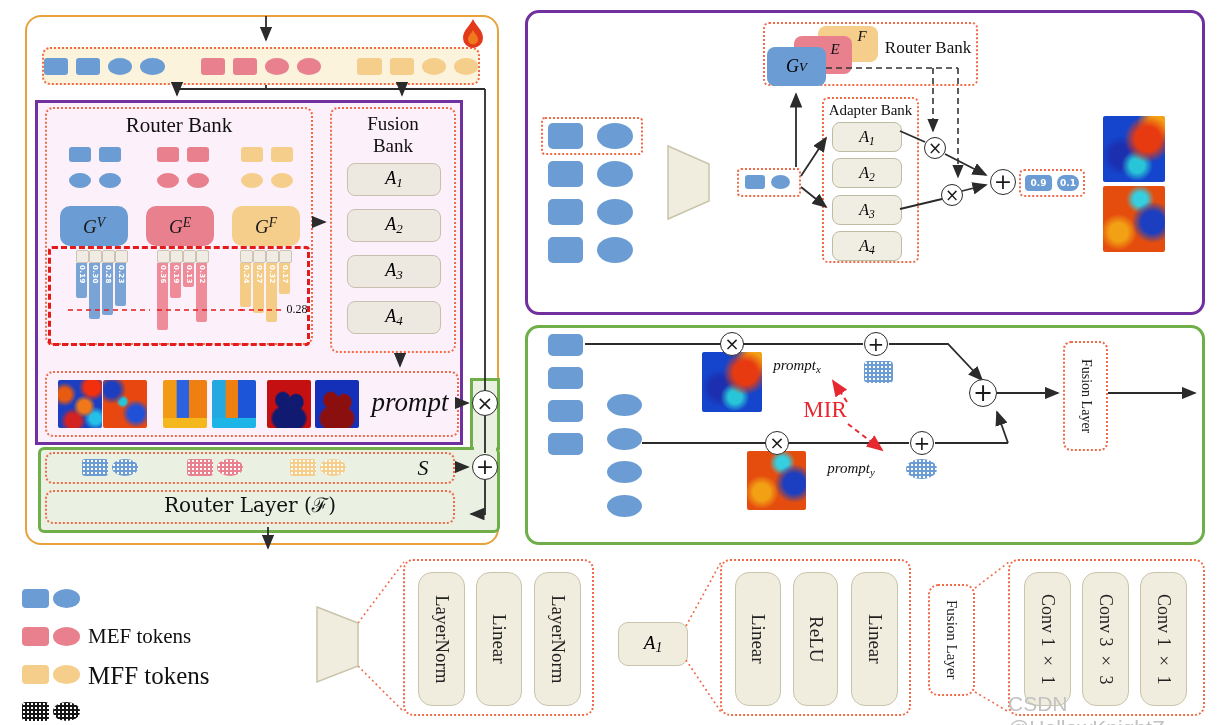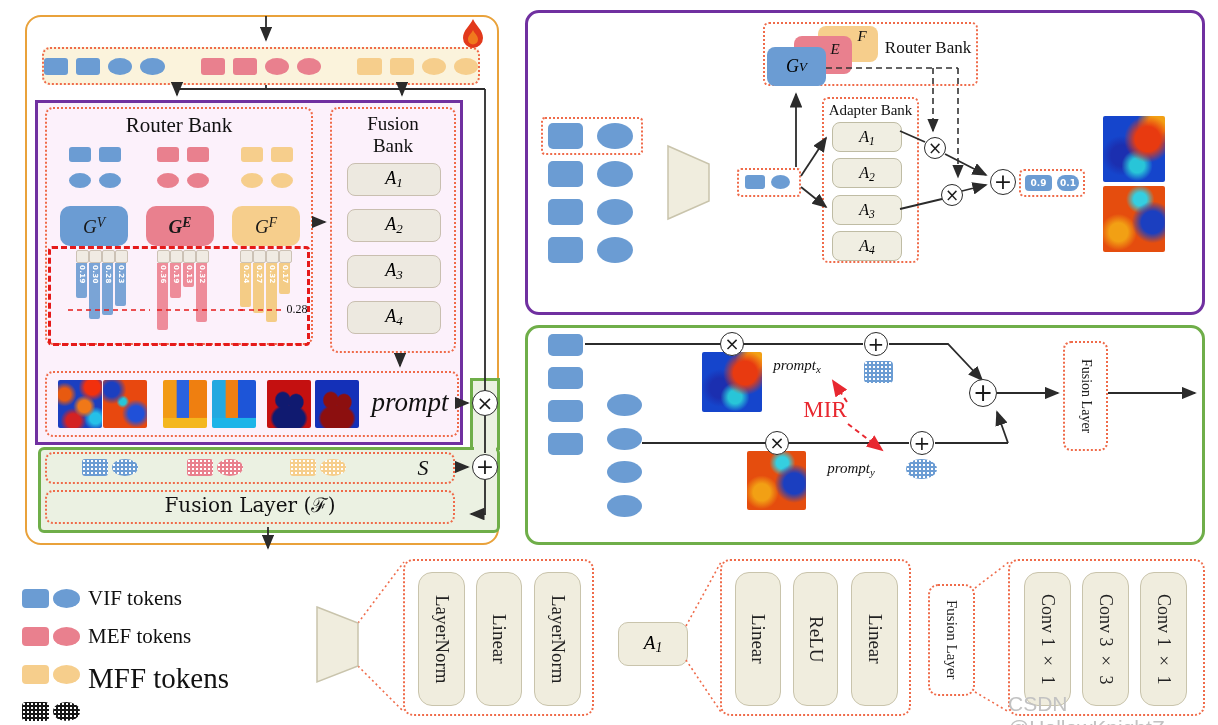--- a/index.html
+++ b/index.html
@@ -131,21 +131,21 @@
     <span class="tk el c-p" style="width:22px;height:15px;margin:7px 8px 0 0;"></span><span class="tk el c-p" style="width:22px;height:15px;margin-top:7px;"></span>
   </div>
   <div class="abs" style="left:241px;top:147px;width:56px;z-index:4;">
     <span class="tk sq c-y" style="width:22px;height:15px;margin-right:8px;"></span><span class="tk sq c-y" style="width:22px;height:15px;"></span><br>
     <span class="tk el c-y" style="width:22px;height:15px;margin:7px 8px 0 0;"></span><span class="tk el c-y" style="width:22px;height:15px;margin-top:7px;"></span>
   </div>
 
   <div class="gbox c-b" style="left:60px;top:206px;width:68px;height:40px;">
     <span><span class="it">G</span><sup class="m">V</sup></span>
   </div>
-  <div class="gbox c-p" style="left:146px;top:206px;width:68px;height:40px;font-weight:bold;">
+  <div class="gbox c-p" style="left:146px;top:206px;width:68px;height:40px;">
     <span><span class="it">G</span><sup class="m">E</sup></span>
   </div>
   <div class="gbox c-y" style="left:232px;top:206px;width:68px;height:40px;">
     <span><span class="it">G</span><sup class="m">F</sup></span>
   </div>
 
   <div class="abs dashed-red" style="left:48px;top:246px;width:262px;height:100px;"></div>
 
   <div class="fcap" style="left:76px;top:250px;"></div>
   <div class="fcap" style="left:89px;top:250px;"></div>
@@ -232,21 +232,21 @@
   <div class="abs dotted" style="left:45px;top:452px;width:410px;height:32px;"></div>
   <span class="tk sq dot-b abs" style="left:82px;top:459px;width:26px;height:17px;z-index:5;"></span>
   <span class="tk el dot-b abs" style="left:112px;top:459px;width:26px;height:17px;z-index:5;border-radius:50%;"></span>
   <span class="tk sq dot-p abs" style="left:187px;top:459px;width:26px;height:17px;z-index:5;"></span>
   <span class="tk el dot-p abs" style="left:217px;top:459px;width:26px;height:17px;z-index:5;border-radius:50%;"></span>
   <span class="tk sq dot-y abs" style="left:290px;top:459px;width:26px;height:17px;z-index:5;"></span>
   <span class="tk el dot-y abs" style="left:320px;top:459px;width:26px;height:17px;z-index:5;border-radius:50%;"></span>
   <div class="lbl it" style="left:408px;top:455px;width:30px;font-size:22px;z-index:5;">S</div>
 
   <div class="abs dotted" style="left:45px;top:490px;width:410px;height:34px;"></div>
-  <div class="lbl" style="left:45px;top:494px;width:410px;font-size:20px;z-index:5;font-family:'DejaVu Serif','Liberation Serif',serif;">Fusion Layer (ℱ)</div>
+  <div class="lbl" style="left:45px;top:494px;width:410px;font-size:20px;z-index:5;font-family:'DejaVu Serif','Liberation Serif',serif;">Router Layer (ℱ)</div>
 
   <div class="abs panel-top" style="left:525px;top:10px;width:680px;height:305px;"></div>
 
   <div class="lbl" style="left:538px;top:85px;width:112px;font-size:17px;">Token Pairs</div>
   <div class="abs dotted" style="left:541px;top:117px;width:102px;height:38px;border-radius:4px;"></div>
   <span class="tk sq c-b abs" style="left:548px;top:123px;width:35px;height:26px;border-radius:5px;z-index:5;"></span>
   <span class="tk el c-b abs" style="left:597px;top:123px;width:36px;height:26px;z-index:5;"></span>
   <span class="tk sq c-b abs" style="left:548px;top:161px;width:35px;height:26px;border-radius:5px;z-index:5;"></span>
   <span class="tk el c-b abs" style="left:597px;top:161px;width:36px;height:26px;z-index:5;"></span>
   <span class="tk sq c-b abs" style="left:548px;top:199px;width:35px;height:26px;border-radius:5px;z-index:5;"></span>
@@ -345,29 +345,28 @@
   <div class="lbl" style="left:660px;top:517px;width:186px;font-size:17px;">
     <span>Task-Customized </span><span class="it">prompt</span>
   </div>
   <div class="lbl" style="left:852px;top:517px;width:120px;font-size:17px;">
     <span>Source-specific </span><span class="it">S</span>
   </div>
   <div class="lbl" style="left:1000px;top:517px;width:166px;font-size:17px;">Prompt-Driven Fusion</div>
 
   <span class="tk sq c-b abs" style="left:22px;top:589px;width:27px;height:19px;border-radius:4px;"></span>
   <span class="tk el c-b abs" style="left:53px;top:589px;width:27px;height:19px;"></span>
-  <div class="lbl" style="left:88px;top:586px;width:200px;font-size:21px;text-align:left;">VIF tokens</div>
 
   <span class="tk sq c-p abs" style="left:22px;top:627px;width:27px;height:19px;border-radius:4px;"></span>
   <span class="tk el c-p abs" style="left:53px;top:627px;width:27px;height:19px;"></span>
   <div class="lbl" style="left:88px;top:624px;width:200px;font-size:21px;text-align:left;">MEF tokens</div>
 
   <span class="tk sq c-y abs" style="left:22px;top:665px;width:27px;height:19px;border-radius:4px;"></span>
   <span class="tk el c-y abs" style="left:53px;top:665px;width:27px;height:19px;"></span>
-  <div class="lbl" style="left:88px;top:662px;width:200px;font-size:29px;text-align:left;">MFF tokens</div>
+  <div class="lbl" style="left:88px;top:662px;width:200px;font-size:25px;text-align:left;">MFF tokens</div>
 
   <span class="tk sq dot-k abs" style="left:22px;top:702px;width:27px;height:19px;border-radius:4px;"></span>
   <span class="tk el dot-k abs" style="left:53px;top:702px;width:27px;height:19px;border-radius:50%;"></span>
 
   <div class="lbl it" style="left:324px;top:630px;width:24px;font-size:23px;z-index:6;">L</div>
 
   <div class="abs dotted" style="left:403px;top:559px;width:191px;height:157px;border-radius:10px;background:#fff;z-index:4;"></div>
   <div class="pill" style="left:418px;top:572px;width:45px;height:132px;">
       <span class="vtext" style="font-size:19px;">LayerNorm</span>
     </div>

